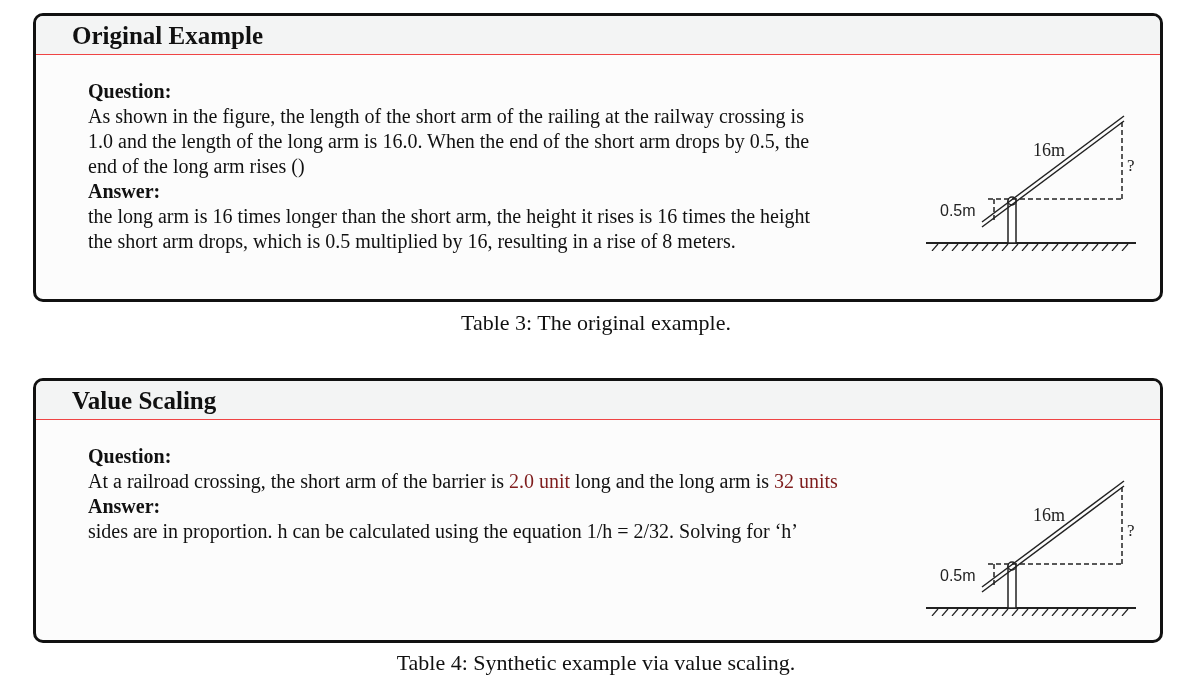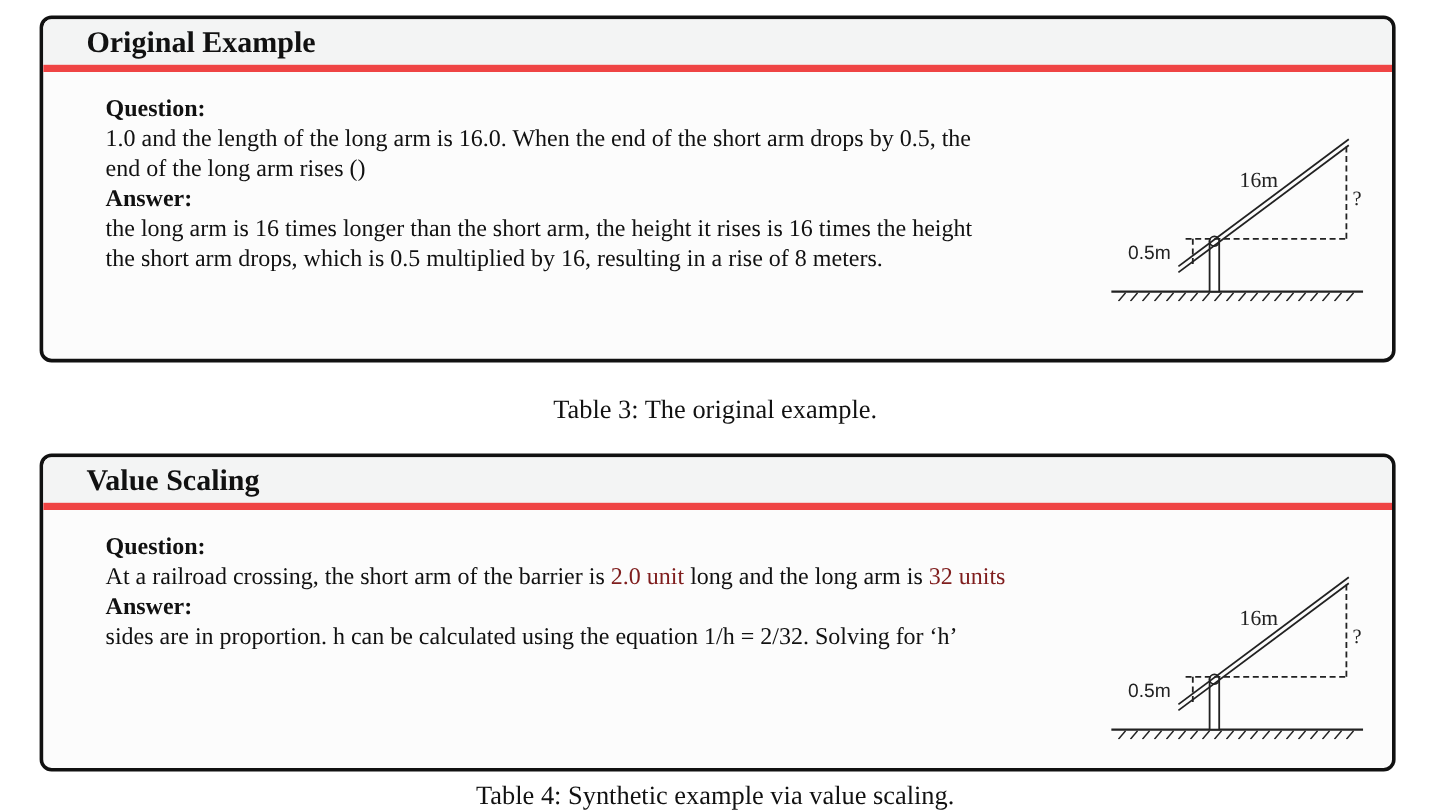--- a/index.html
+++ b/index.html
@@ -1,38 +1,39 @@
 <!DOCTYPE html>
 <html><head>
 <meta charset="utf-8">
 <style>
   html, body { margin:0; padding:0; background:#ffffff; }
   body { width:1192px; height:676px; position:relative; overflow:hidden;
          font-family:"Liberation Serif", "DejaVu Serif", serif; color:#111; }
   .box { position:absolute; left:33px; width:1130px; border:3px solid #111;
          border-radius:10px; background:#fcfcfc; overflow:hidden; box-sizing:border-box; }
-  .box-header { height:38px; background:#f3f4f4; border-bottom:6px solid #ef4444;
+  .box-header { height:38px; background:#f3f4f4; border-bottom:1px solid #ef4444;
                 box-sizing:content-box; }
   .box-title { position:absolute; left:36px; top:3px; font-size:25px; font-weight:bold; line-height:34px; }
   .content { position:absolute; left:52px; font-size:20px; line-height:25px; width:820px; }
   .label { font-weight:bold; display:block; }
   .line { display:block; white-space:nowrap; }
   .hl { color:#7f1d1d; }
   .caption { position:absolute; left:0; width:1192px; text-align:center; font-size:22px; line-height:26px; }
   .figure { position:absolute; }
 </style>
 </head>
 <body>
 
 <div class="box" style="top:13px; height:289px;">
   <div class="box-header">
     <div class="box-title">Original Example</div>
   </div>
   <div class="content" style="top:63px;">
     <span class="label">Question:</span>
+    <span class="line">As shown in the figure, the length of the short arm of the railing at the railway crossing is</span>
     <span class="line">1.0 and the length of the long arm is 16.0. When the end of the short arm drops by 0.5, the</span>
     <span class="line">end of the long arm rises ()</span>
     <span class="label">Answer:</span>
     <span class="line">the long arm is 16 times longer than the short arm, the height it rises is 16 times the height</span>
     <span class="line">the short arm drops, which is 0.5 multiplied by 16, resulting in a rise of 8 meters.</span>
   </div>
   <svg class="figure" style="left:890px; top:85px;" width="210" height="150" viewBox="0 0 210 150">
     <line x1="0" y1="142" x2="210" y2="142" stroke="#222" stroke-width="2"></line>
     <g stroke="#222" stroke-width="1.2">
       <line x1="6" y1="150" x2="12" y2="143"></line>
@@ -64,21 +65,21 @@
       <line x1="86" y1="98" x2="196" y2="98"></line>
       <line x1="196" y1="98" x2="196" y2="18"></line>
       <line x1="62" y1="98" x2="86" y2="98"></line>
       <line x1="68" y1="98" x2="68" y2="121"></line>
     </g>
     <text x="107" y="55" font-family="Liberation Serif, serif" font-size="18" fill="#222">16m</text>
     <text x="201" y="70" font-family="Liberation Serif, serif" font-size="17" fill="#222">?</text>
     <text x="14" y="115" font-family="Liberation Sans, sans-serif" font-size="16" fill="#222">0.5m</text>
   </svg>
 </div>
-<div class="caption" style="top:310px;margin-top:18px;">Table 3: The original example.</div>
+<div class="caption" style="top:310px;">Table 3: The original example.</div>
 
 <div class="box" style="top:378px; height:265px;">
   <div class="box-header">
     <div class="box-title">Value Scaling</div>
   </div>
   <div class="content" style="top:63px;">
     <span class="label">Question:</span>
     <span class="line"><span>At a railroad crossing, the short arm of the barrier is </span><span class="hl">2.0 unit</span><span> long and the long arm is </span><span class="hl">32 units</span></span>
     <span class="label">Answer:</span>
     <span class="line">sides are in proportion. h can be calculated using the equation 1/h = 2/32. Solving for ‘h’</span>

